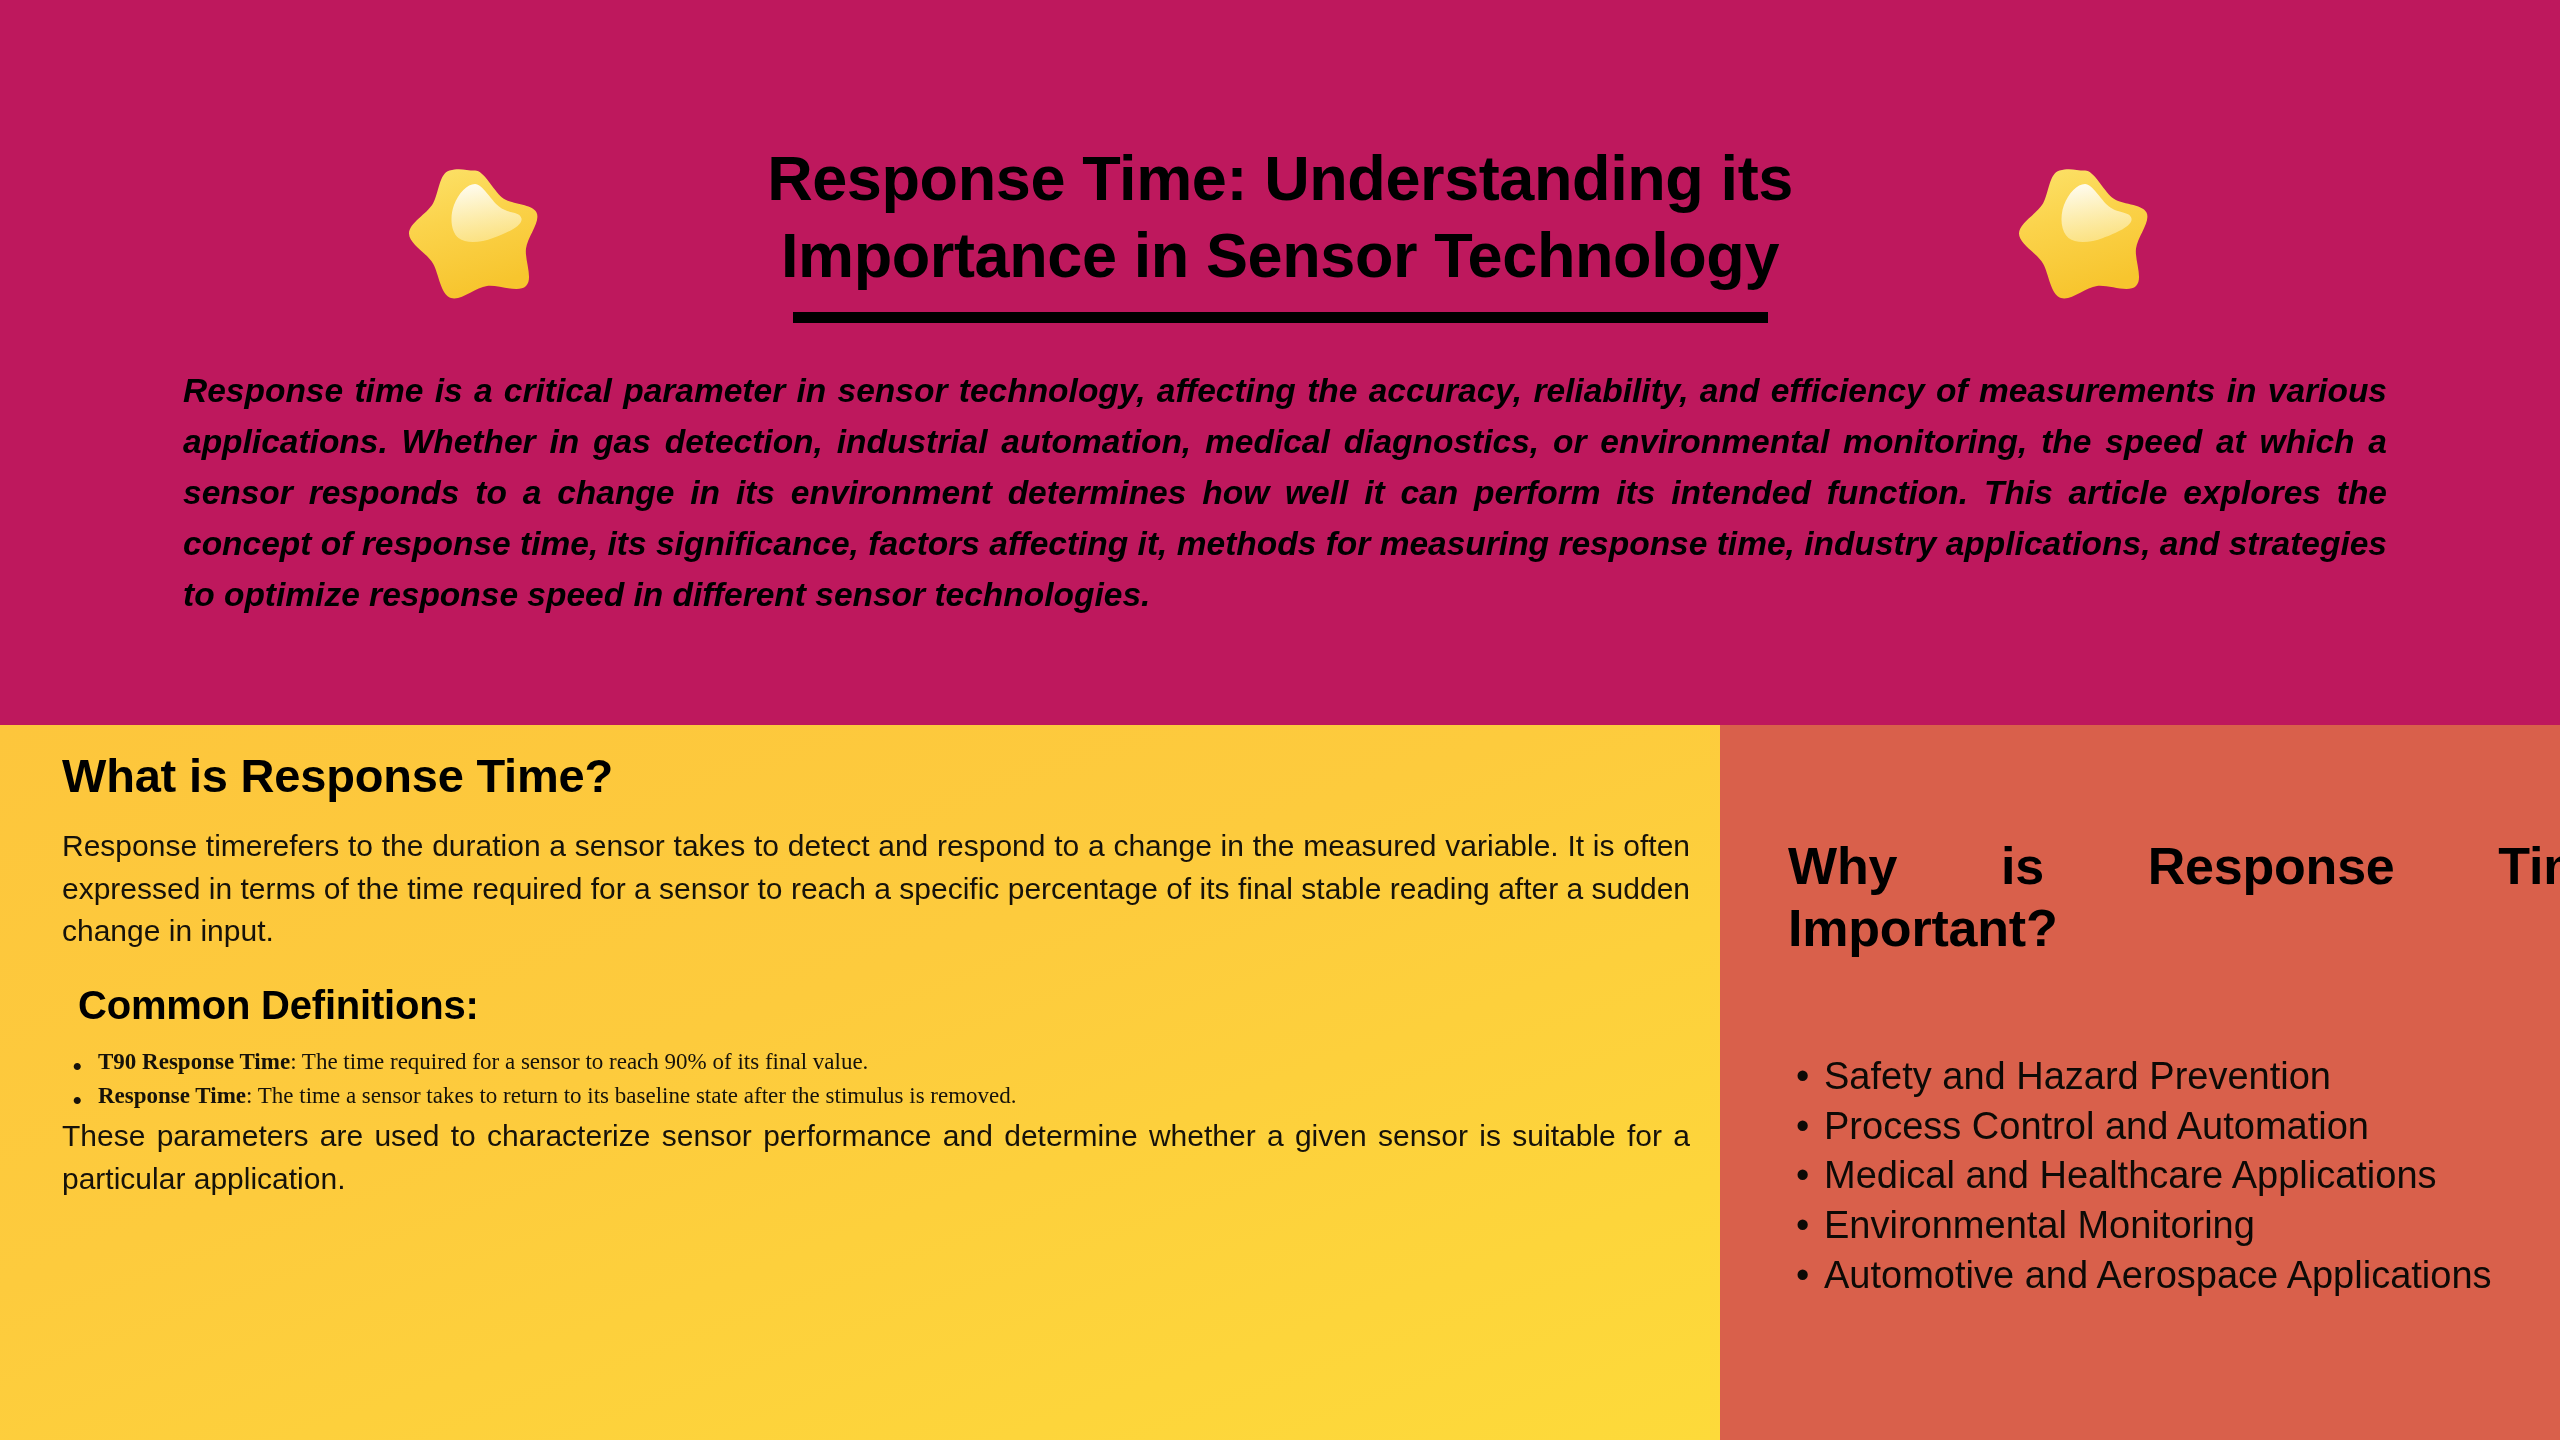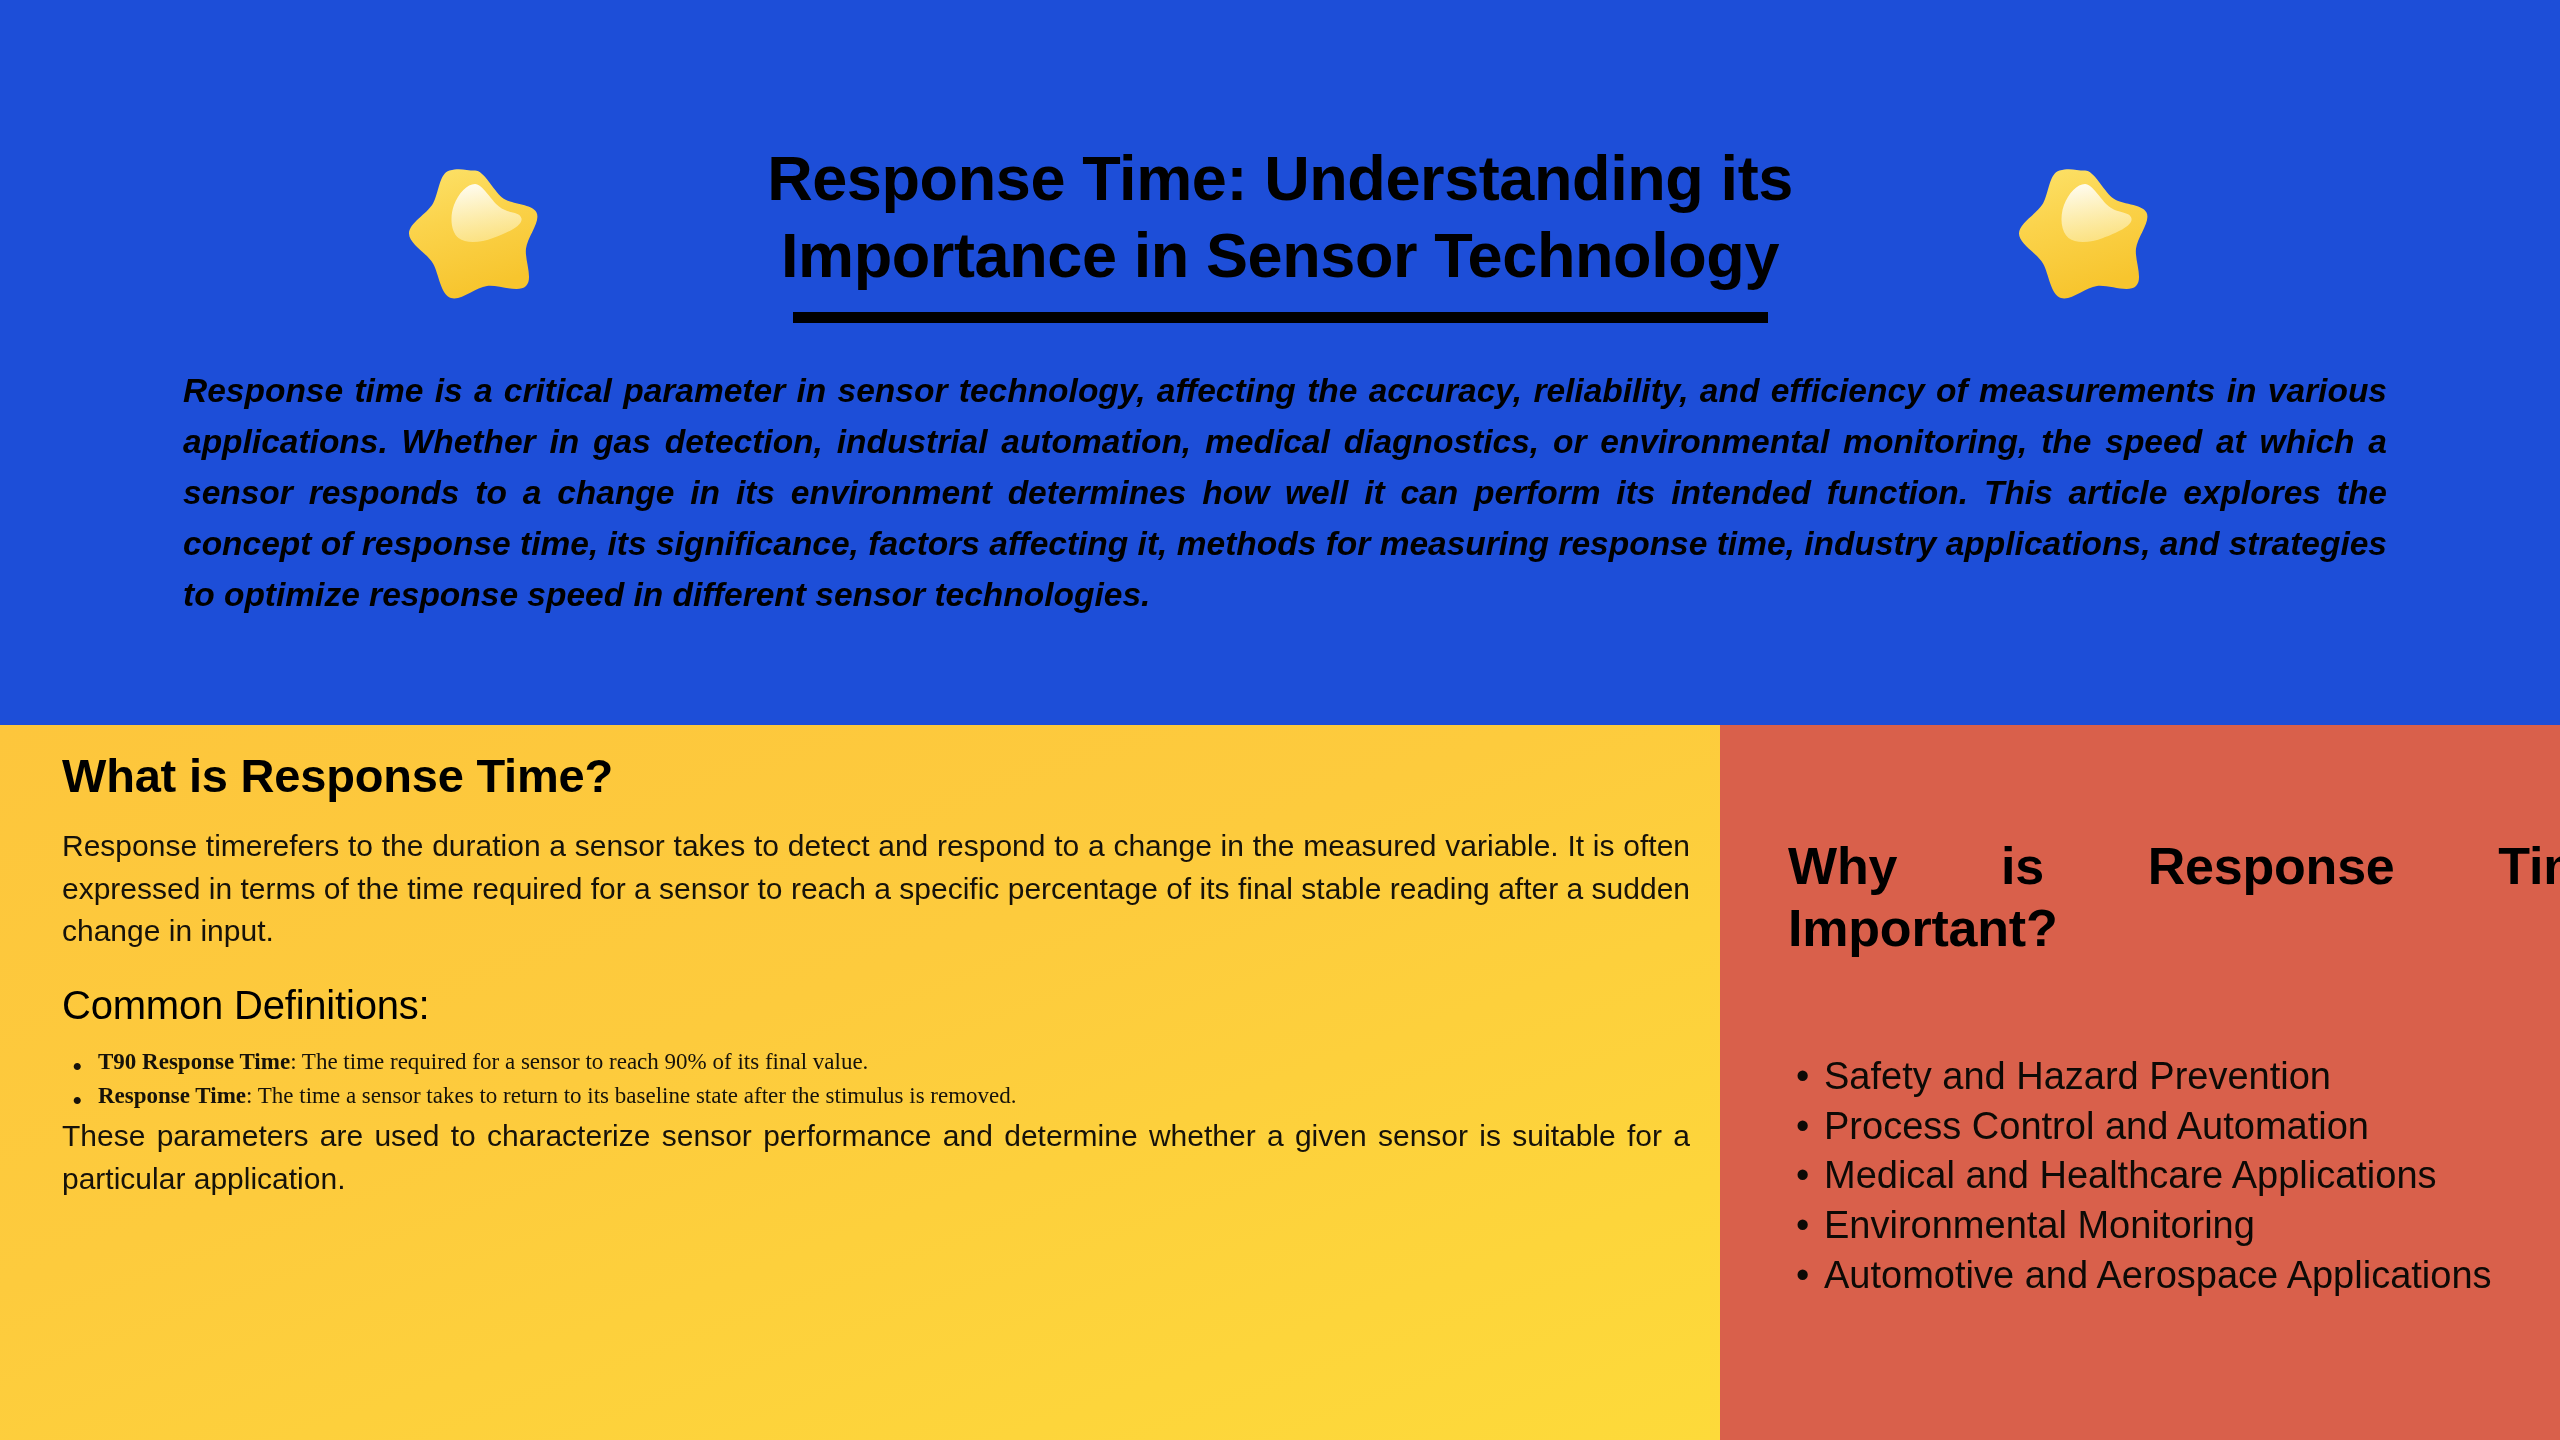--- a/index.html
+++ b/index.html
@@ -14,21 +14,21 @@
     font-family: "Liberation Sans", sans-serif;
     overflow: hidden;
     position: relative;
   }
 
   
   .header {
     position: relative;
     height: 725px;
     box-sizing: border-box;
-    background: #1d4ed8;
+    background: #be185d;
   }
 
   .title-row {
     position: absolute;
     top: 140px;
     left: 0;
     width: 2560px;
     display: flex;
     align-items: flex-start;
     justify-content: center;
@@ -116,23 +116,23 @@
   .panel-h2 {
     font-size: 47px;
     font-weight: 700;
     color: #000000;
     margin: 0 0 22px 0;
     letter-spacing: -0.2px;
   }
 
   .panel-h3 {
     font-size: 40px;
-    font-weight: 400;
-    color: #000000;
-    margin: 30px 0 18px 0;
+    font-weight: 700;
+    color: #000000;
+    margin: 30px 0 18px 16px;
     letter-spacing: -0.2px;
   }
 
   .y-para {
     font-size: 30px;
     line-height: 1.42;
     color: #16120a;
     text-align: justify;
     text-justify: inter-word;
     margin: 0 0 0 0;

